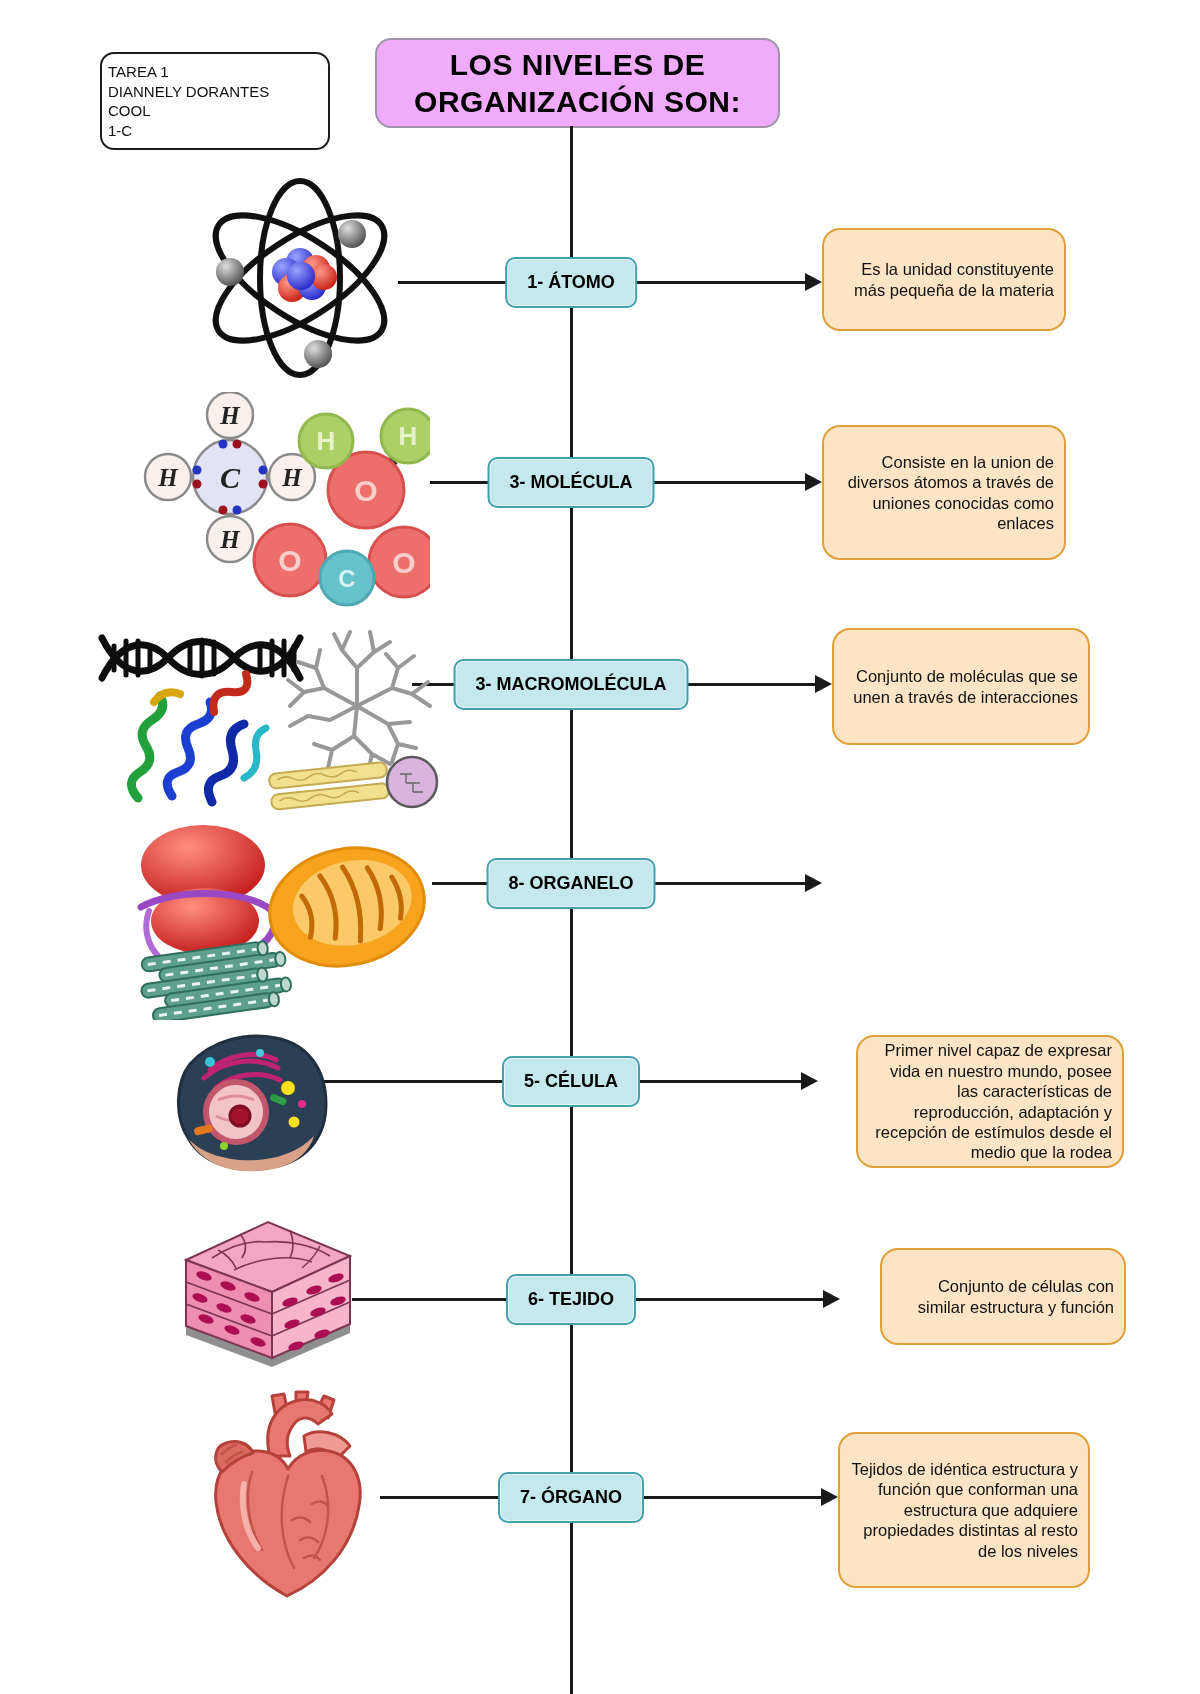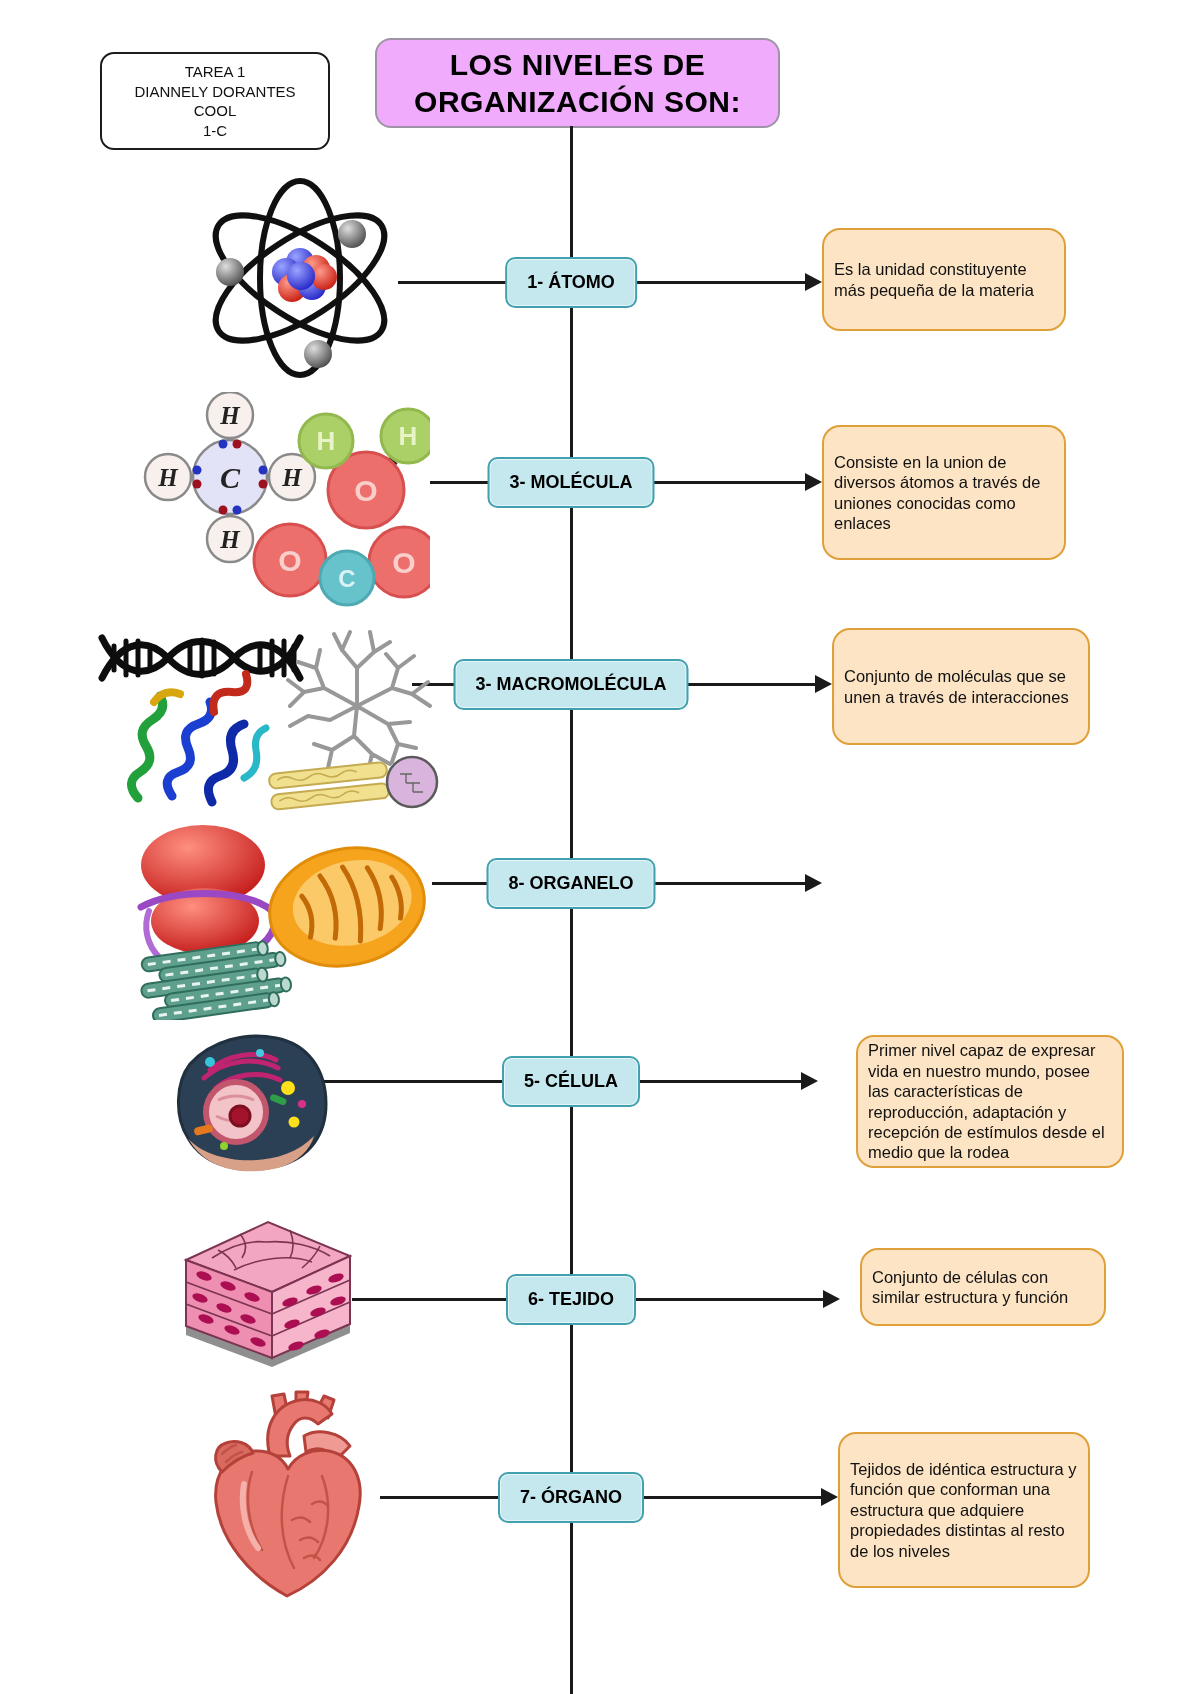--- a/index.html
+++ b/index.html
@@ -3,21 +3,21 @@
 <meta charset="utf-8">
 <style>
   html,body{margin:0;padding:0;background:#fff;}
   #canvas{
     position:relative;width:1200px;height:1694px;background:#fff;overflow:hidden;
     font-family:"Liberation Sans","DejaVu Sans",sans-serif;color:#111;
   }
   .info-box{
     position:absolute;left:100px;top:52px;width:230px;box-sizing:border-box;
     border:2px solid #1c1c1c;border-radius:14px;background:#fff;
-    padding:8px 6px;text-align:center;font-size:15px;line-height:1.3;
+    padding:8px 6px;text-align:left;font-size:15px;line-height:1.3;
   }
   .info-box span{display:block;}
   .title-box{
     position:absolute;left:375px;top:38px;width:405px;height:90px;box-sizing:border-box;
     background:#f0abfc;border:2px solid #9e94a6;border-radius:16px;
     display:flex;align-items:center;justify-content:center;text-align:center;
     font-size:30px;font-weight:bold;letter-spacing:.5px;line-height:1.25;color:#000;
   }
   .vline{position:absolute;left:570px;top:126px;width:3px;height:1568px;background:#1a1a1a;}
   .connector{position:absolute;height:3px;background:#1a1a1a;}
@@ -28,21 +28,21 @@
   }
   .label-box{
     position:absolute;left:571px;transform:translateX(-50%);
     background:#c5e8ee;border:2.5px solid #43a0af;border-radius:10px;
     padding:13px 20px;font-size:18px;font-weight:bold;white-space:nowrap;
     color:#000;box-shadow:inset 0 0 0 1px #e6f6f8;
   }
   .desc-box{
     position:absolute;box-sizing:border-box;
     background:#fce4c5;border:2px solid #e0a039;border-radius:18px;
-    display:flex;align-items:center;justify-content:center;text-align:left;
+    display:flex;align-items:center;justify-content:center;text-align:right;
     font-size:16.5px;line-height:1.24;padding:8px 10px;color:#111;
   }
   .illus{position:absolute;}
 </style>
 </head>
 <body>
 
 <div id="canvas">
 
   <div class="info-box">
@@ -290,21 +290,21 @@
     <rect x="110" y="70" width="17" height="7" rx="3.5" fill="#2f9e49" transform="rotate(22 118 73)"></rect>
     <rect x="34" y="100" width="19" height="8" rx="4" fill="#e5781f" transform="rotate(-14 43 104)"></rect>
     <circle cx="64" cy="120" r="4" fill="#8fd12e"></circle>
   </svg>
 
   <div class="connector" style="left:352px;top:1298px;width:472px"></div>
   <div class="arrow" style="left:823px;top:1290px"></div>
   <div class="label-box" style="top:1274px">
     <span>6- TEJIDO</span>
   </div>
-  <div class="desc-box" style="left:860px;top:1248px;width:246px;height:78px">
+  <div class="desc-box" style="left:880px;top:1248px;width:246px;height:97px">
     <span>Conjunto de células con similar estructura y función</span>
   </div>
   <svg class="illus" style="left:178px;top:1206px" width="178" height="165" viewBox="0 0 178 165">
     <polygon points="8,120 94,152 172,118 172,127 94,161 8,129" fill="#8f8f8f"></polygon>
     <polygon points="8,54 90,16 172,50 94,86" fill="#f3a6c2" stroke="#7c3452" stroke-width="2"></polygon>
     <g stroke="#7c3452" stroke-width="1.6" fill="none">
       <path d="M34,52 C52,40 70,34 88,36 M88,36 C112,34 136,40 152,50"></path>
       <path d="M56,64 C80,52 112,48 134,56"></path>
       <path d="M62,28 Q72,40 64,52 M112,24 Q118,40 112,52 M142,40 Q136,52 124,62 M40,44 Q52,50 58,62"></path>
     </g>

